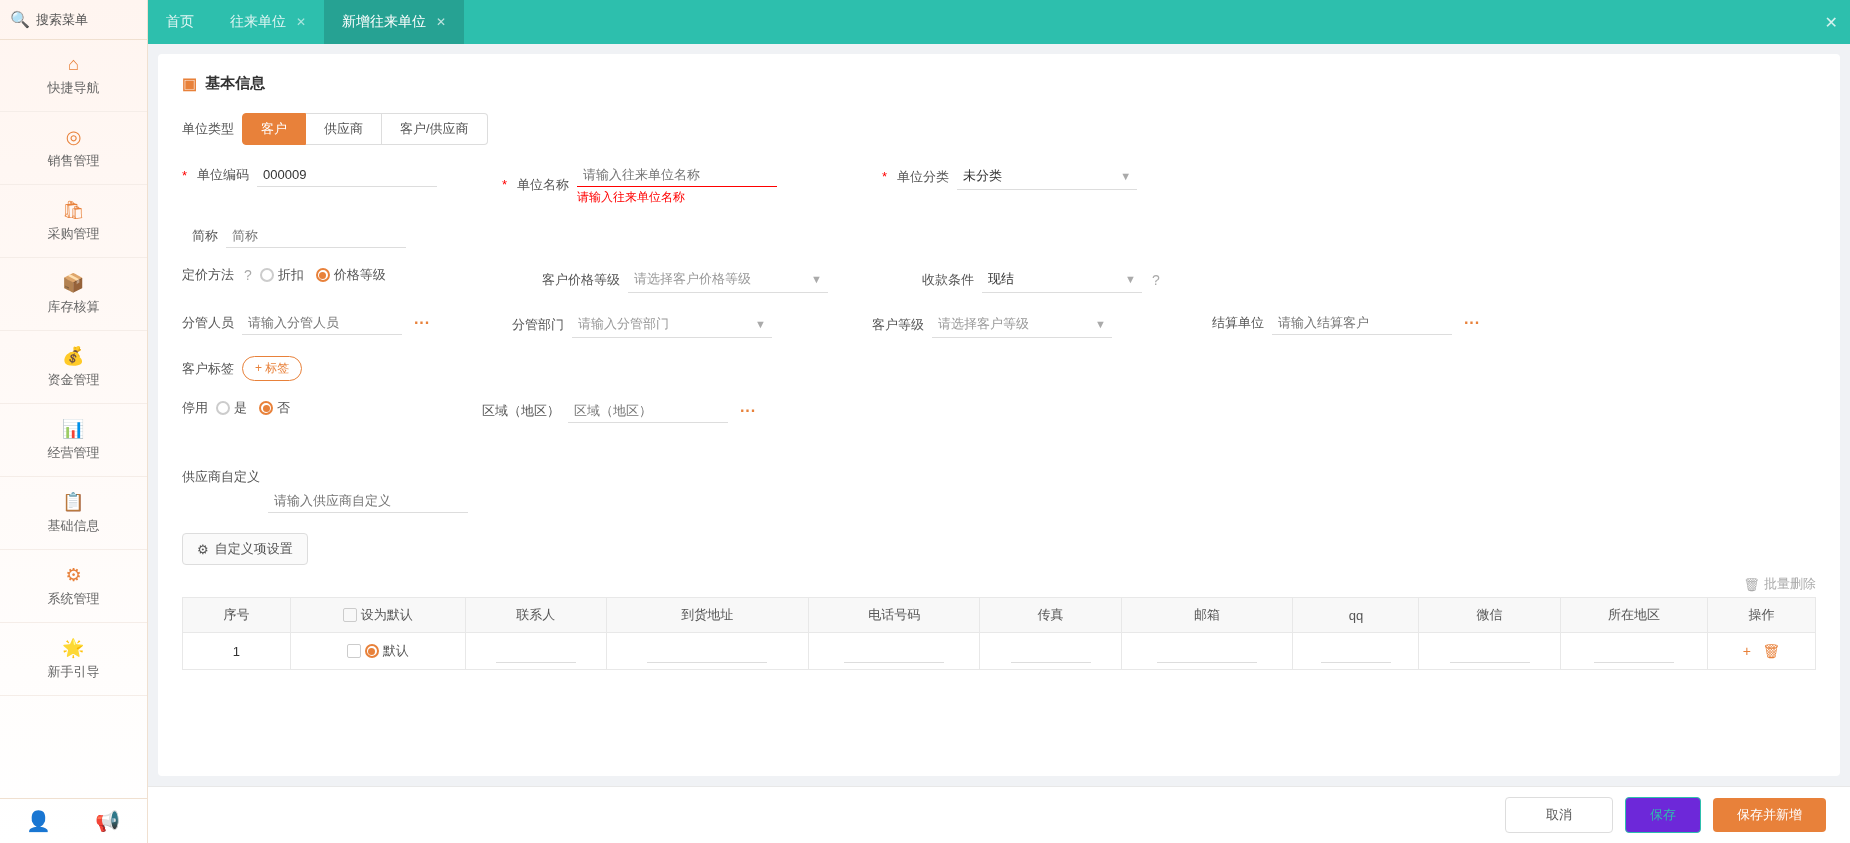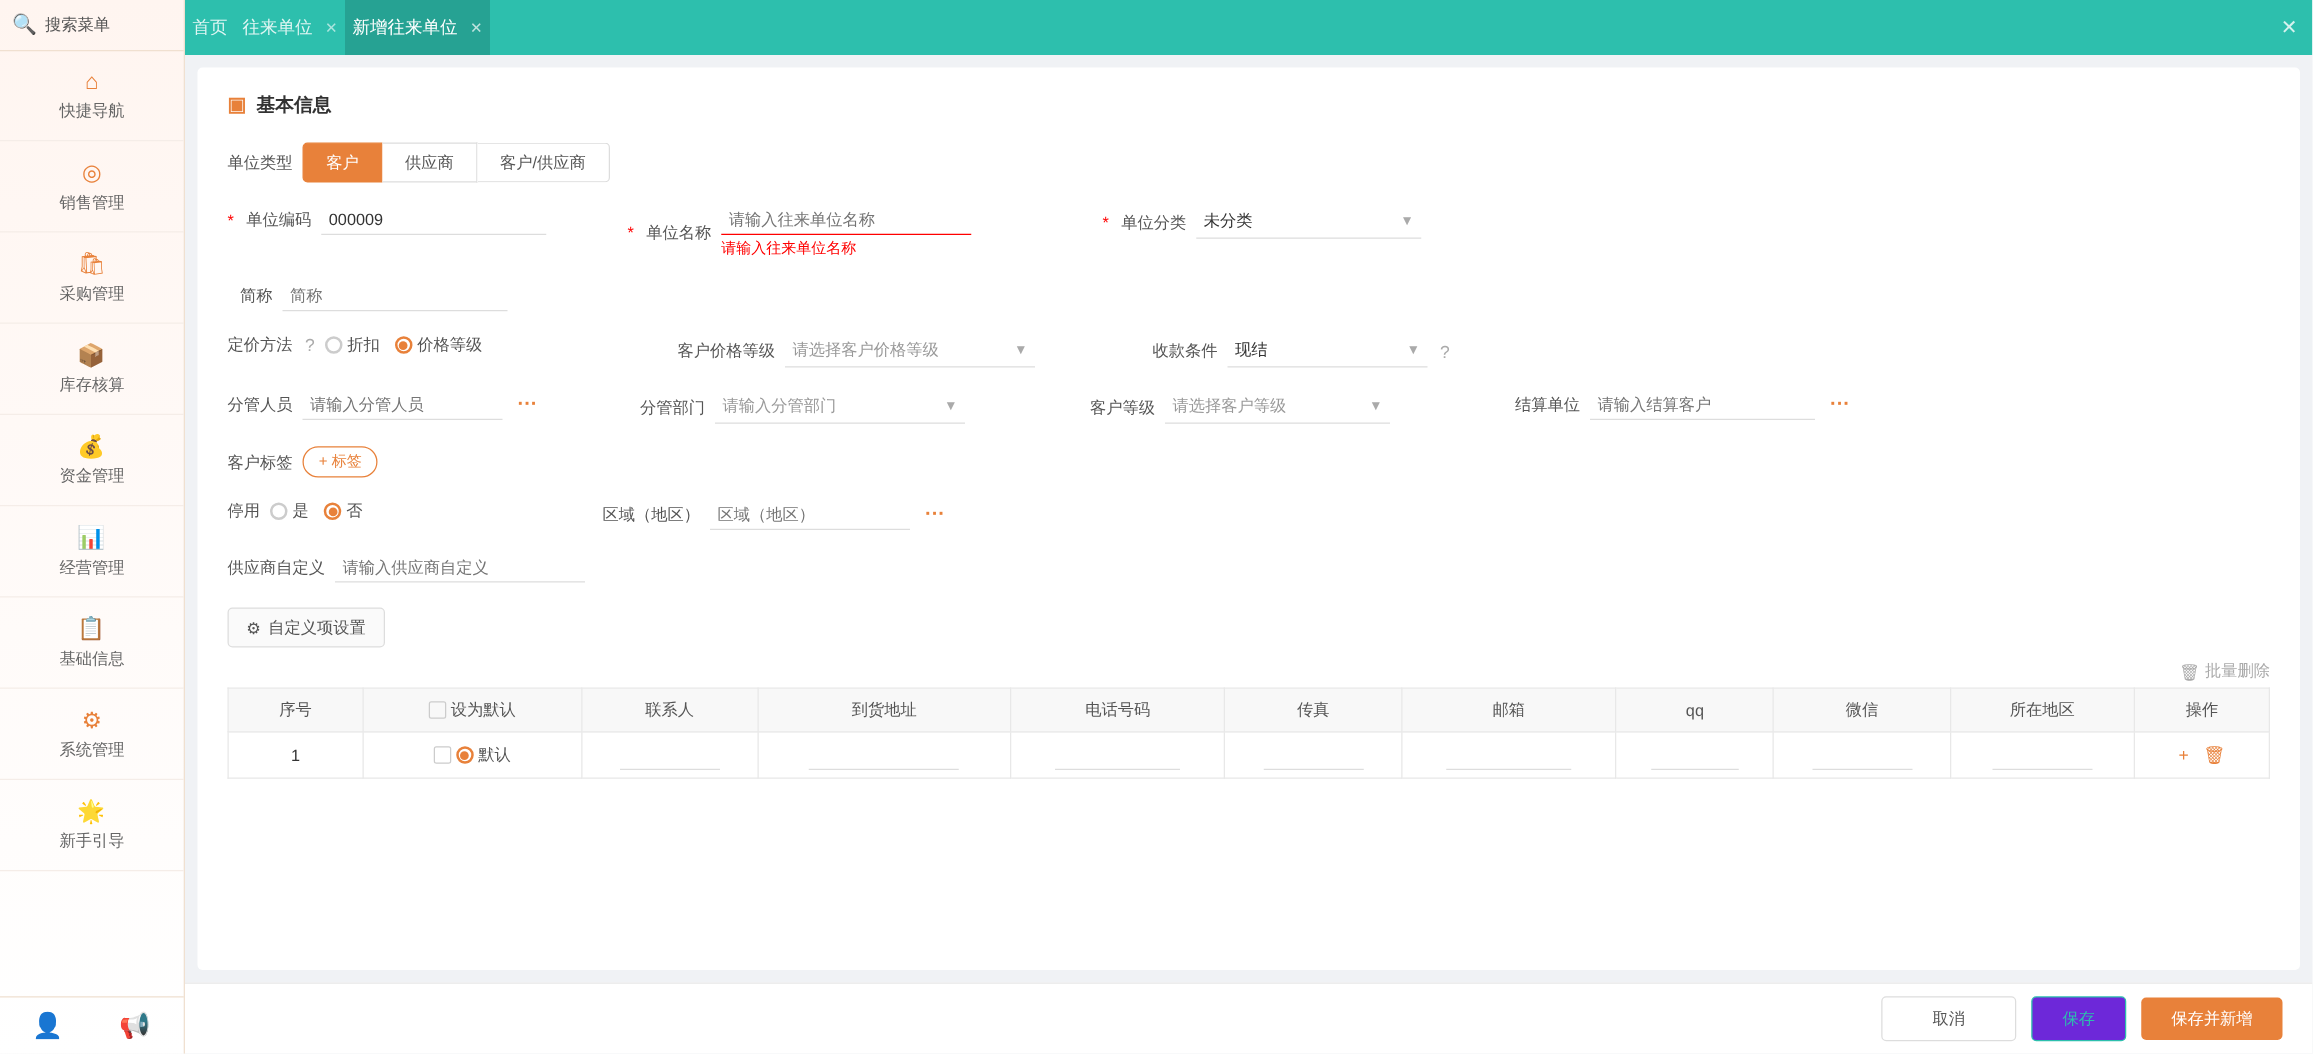--- a/index.html
+++ b/index.html
@@ -57,21 +57,21 @@
     .tab-bar {
       background: #2dbfad;
       display: flex;
       align-items: center;
       height: 44px;
       padding: 0;
       flex-shrink: 0;
     }
     .tab {
       height: 44px;
-      padding: 0 6px;
+      padding: 0 18px;
       display: flex;
       align-items: center;
       gap: 8px;
       cursor: pointer;
       color: rgba(255,255,255,0.85);
       font-size: 14px;
       position: relative;
     }
     .tab.active {
       background: rgba(0,0,0,0.15);
@@ -522,21 +522,21 @@
       <div class="form-field" style="flex:0 0 360px;align-items:center;">
         <span class="form-label">区域（地区）</span>
         <input class="form-input" type="text" style="width: 160px;" placeholder="区域（地区）">
         <span class="more-btn">···</span>
       </div>
     </div>
 
     <div class="form-row">
       <div class="form-field" style="flex:0 0 340px;align-items:center;">
         <span class="form-label">供应商自定义</span>
-        <input class="form-input" type="text" style="width: 200px;" placeholder="请输入供应商自定义">
+        <input class="form-input" type="text" style="width: 200px; margin-top: 48px;" placeholder="请输入供应商自定义">
       </div>
     </div>
 
     <div class="table-section">
       <button class="custom-settings-btn">
         <span>⚙</span>
         <span>自定义项设置</span>
       </button>
 
       <div class="batch-delete">

